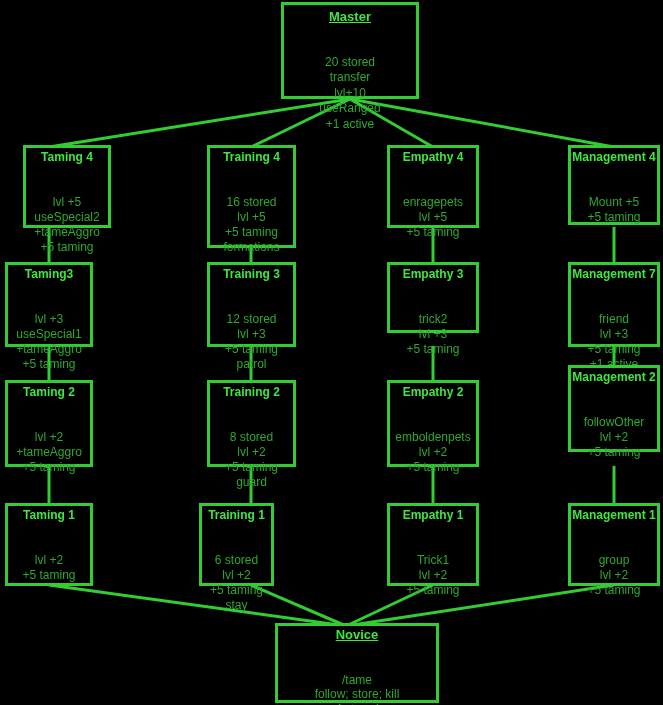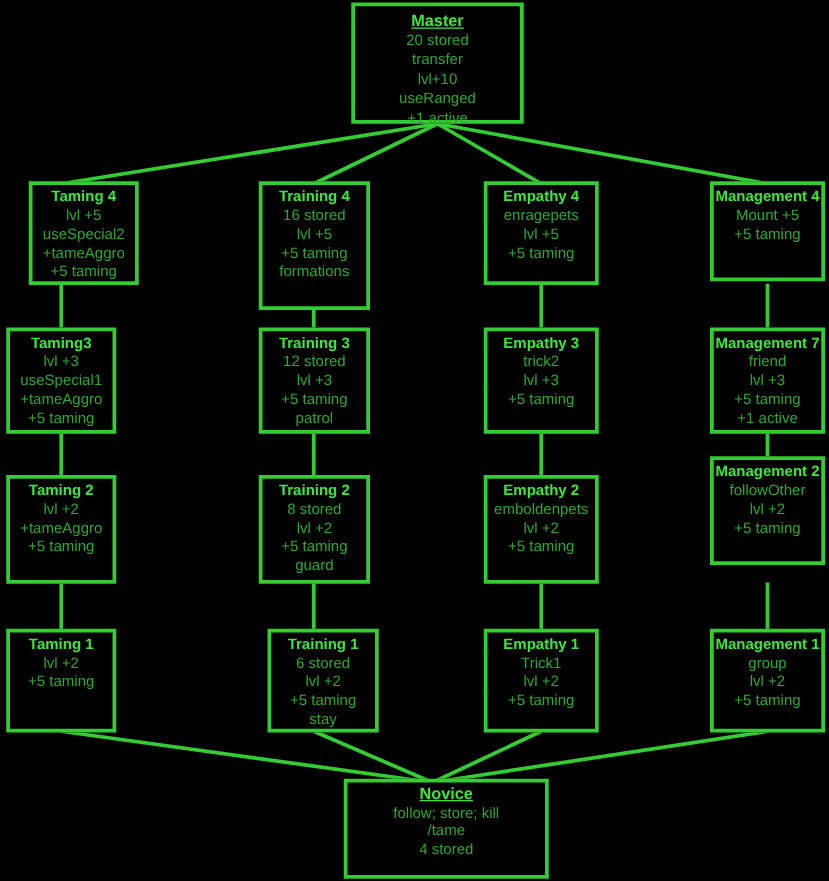--- a/index.html
+++ b/index.html
@@ -27,21 +27,21 @@
     padding-top: 2px;
     line-height: 15px;
     z-index: 2;
   }
   .node-title {
     color: #3ee63e;
     font-weight: bold;
     font-size: 12px;
     white-space: nowrap;
   }
-  .node-body { color: #2fa82f; font-size: 12px; }
+  .node-body { color: #2fa82f; font-size: 12px; margin-top: 30px; }
   .body-line { color: #2fa82f; font-size: 12px; white-space: nowrap; }
   .node.master { line-height: 15.5px; padding-top: 4px; }
   .node.novice { line-height: 14.5px; padding-top: 2px; }
   .node.master .node-title, .node.novice .node-title {
     text-decoration: underline;
     font-size: 13px;
   }
 </style>
 </head>
 <body>
@@ -144,39 +144,39 @@
   </div>
   <div class="node" style="left:207px; top:380px; width:89px; height:87px">
     <div class="node-title">Training 2</div>
     <div class="node-body">
         <div class="body-line">8 stored</div>
         <div class="body-line">lvl +2</div>
         <div class="body-line">+5 taming</div>
         <div class="body-line">guard</div>
       </div>
   </div>
-  <div class="node" style="left:214px; top:503px; width:89px; height:83px">
+  <div class="node" style="left:199px; top:503px; width:75px; height:83px">
     <div class="node-title">Training 1</div>
     <div class="node-body">
         <div class="body-line">6 stored</div>
         <div class="body-line">lvl +2</div>
         <div class="body-line">+5 taming</div>
         <div class="body-line">stay</div>
       </div>
   </div>
 
   <div class="node" style="left:387px; top:145px; width:92px; height:83px">
     <div class="node-title">Empathy 4</div>
     <div class="node-body">
         <div class="body-line">enragepets</div>
         <div class="body-line">lvl +5</div>
         <div class="body-line">+5 taming</div>
       </div>
   </div>
-  <div class="node" style="left:387px; top:262px; width:92px; height:85px">
+  <div class="node" style="left:387px; top:262px; width:92px; height:71px">
     <div class="node-title">Empathy 3</div>
     <div class="node-body">
         <div class="body-line">trick2</div>
         <div class="body-line">lvl +3</div>
         <div class="body-line">+5 taming</div>
       </div>
   </div>
   <div class="node" style="left:387px; top:380px; width:92px; height:87px">
     <div class="node-title">Empathy 2</div>
     <div class="node-body">
@@ -223,19 +223,19 @@
     <div class="node-body">
         <div class="body-line">group</div>
         <div class="body-line">lvl +2</div>
         <div class="body-line">+5 taming</div>
       </div>
   </div>
 
   <div class="node novice" style="left:275px; top:623px; width:164px; height:80px">
     <div class="node-title">Novice</div>
     <div class="node-body">
+        <div class="body-line">/tame</div>
         <div class="body-line">follow; store; kill</div>
-        <div class="body-line">/tame</div>
         <div class="body-line">4 stored</div>
       </div>
   </div>
 
 </div>
 
 </body></html>

